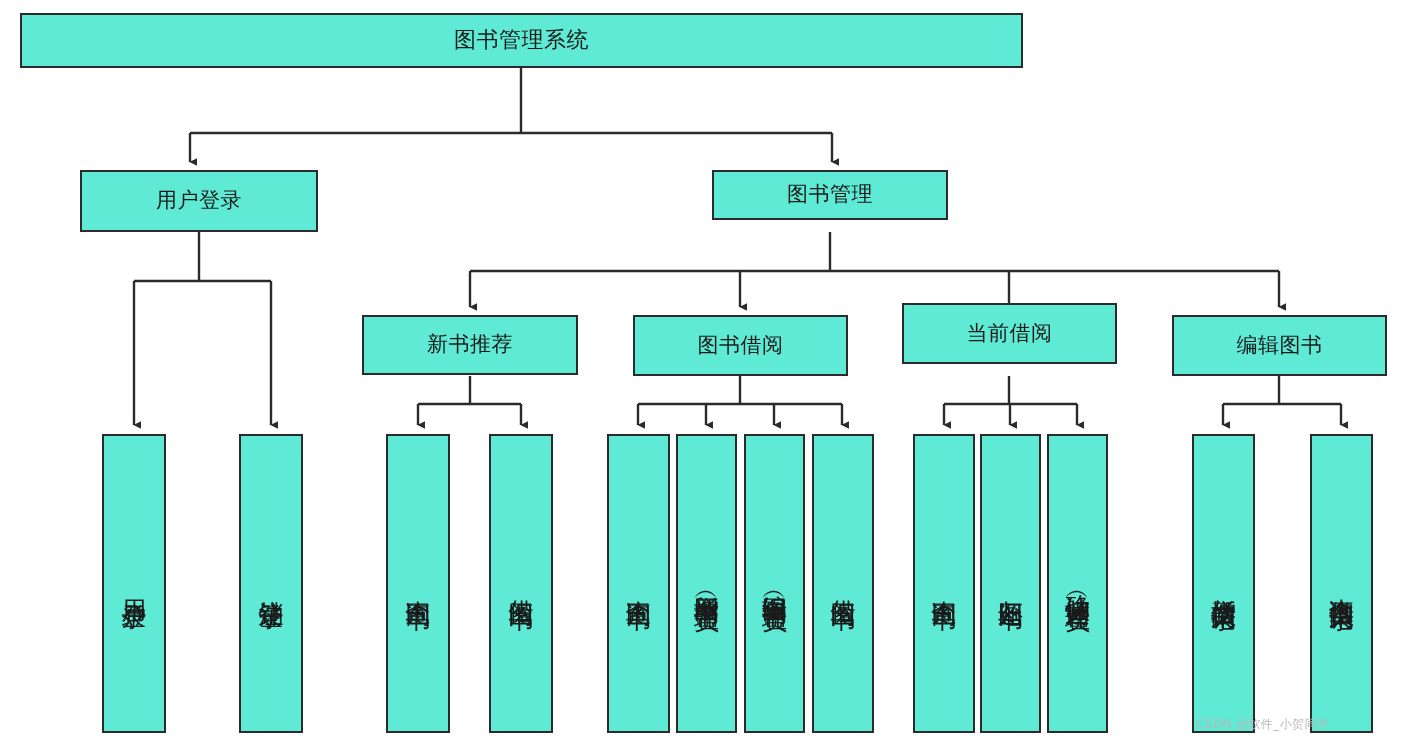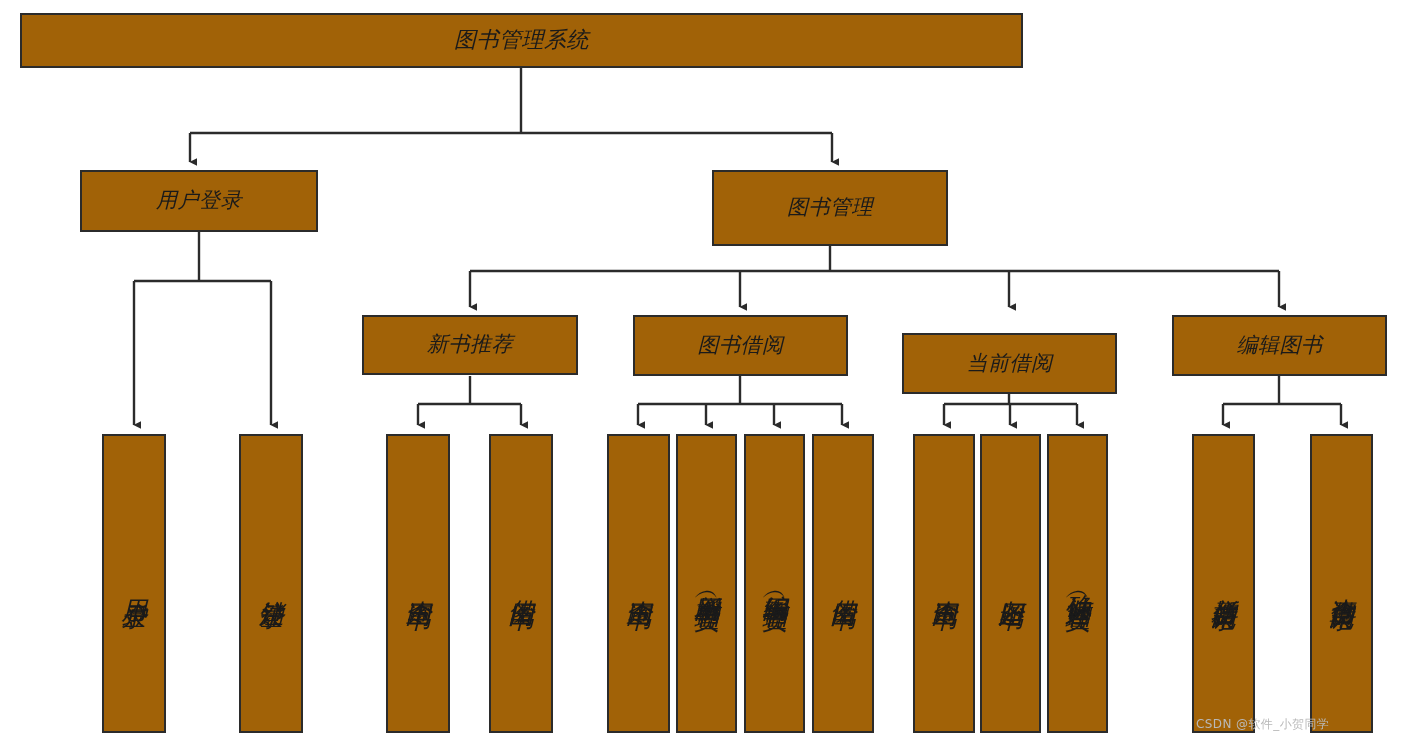--- a/index.html
+++ b/index.html
@@ -22,28 +22,27 @@
     position: absolute;
     left: 0;
     top: 0;
     width: 1405px;
     height: 747px;
     pointer-events: none;
   }
   .node {
     position: absolute;
     box-sizing: border-box;
-    background: #a16207;
+    background: #5eead4;
     border: 2.2px solid #2b2b2b;
     display: flex;
     align-items: center;
     justify-content: center;
     color: #1a1a1a;
     z-index: 3;
-    font-style: italic;
   }
   .node .label {
     display: block;
     text-align: center;
     line-height: 1.12;
     white-space: nowrap;
   }
   .node.horiz .label {
     font-size: 21px;
     letter-spacing: 0.5px;
@@ -130,31 +129,31 @@
     </g>
   </svg>
 
   <div class="node root horiz" style="left:20px; top:13px; width:1003px; height:55px;">
     <span class="label">图书管理系统</span>
   </div>
 
   <div class="node horiz" style="left:80px; top:170px; width:238px; height:62px;">
     <span class="label">用户登录</span>
   </div>
-  <div class="node horiz" style="left:712px; top:170px; width:236px; height:76px;">
+  <div class="node horiz" style="left:712px; top:170px; width:236px; height:50px;">
     <span class="label">图书管理</span>
   </div>
 
   <div class="node horiz" style="left:362px; top:315px; width:216px; height:60px;">
     <span class="label">新书推荐</span>
   </div>
   <div class="node horiz" style="left:633px; top:315px; width:215px; height:61px;justify-content:center;">
     <span class="label">图书借阅</span>
   </div>
-  <div class="node horiz" style="left:902px; top:333px; width:215px; height:61px;">
+  <div class="node horiz" style="left:902px; top:303px; width:215px; height:61px;">
     <span class="label">当前借阅</span>
   </div>
   <div class="node horiz" style="left:1172px; top:315px; width:215px; height:61px;">
     <span class="label">编辑图书</span>
   </div>
 
   <div class="node vert" style="left:102px; top:434px; width:64px; height:299px;">
     <span class="label">用户登录</span>
   </div>
   <div class="node vert" style="left:239px; top:434px; width:64px; height:299px;">

